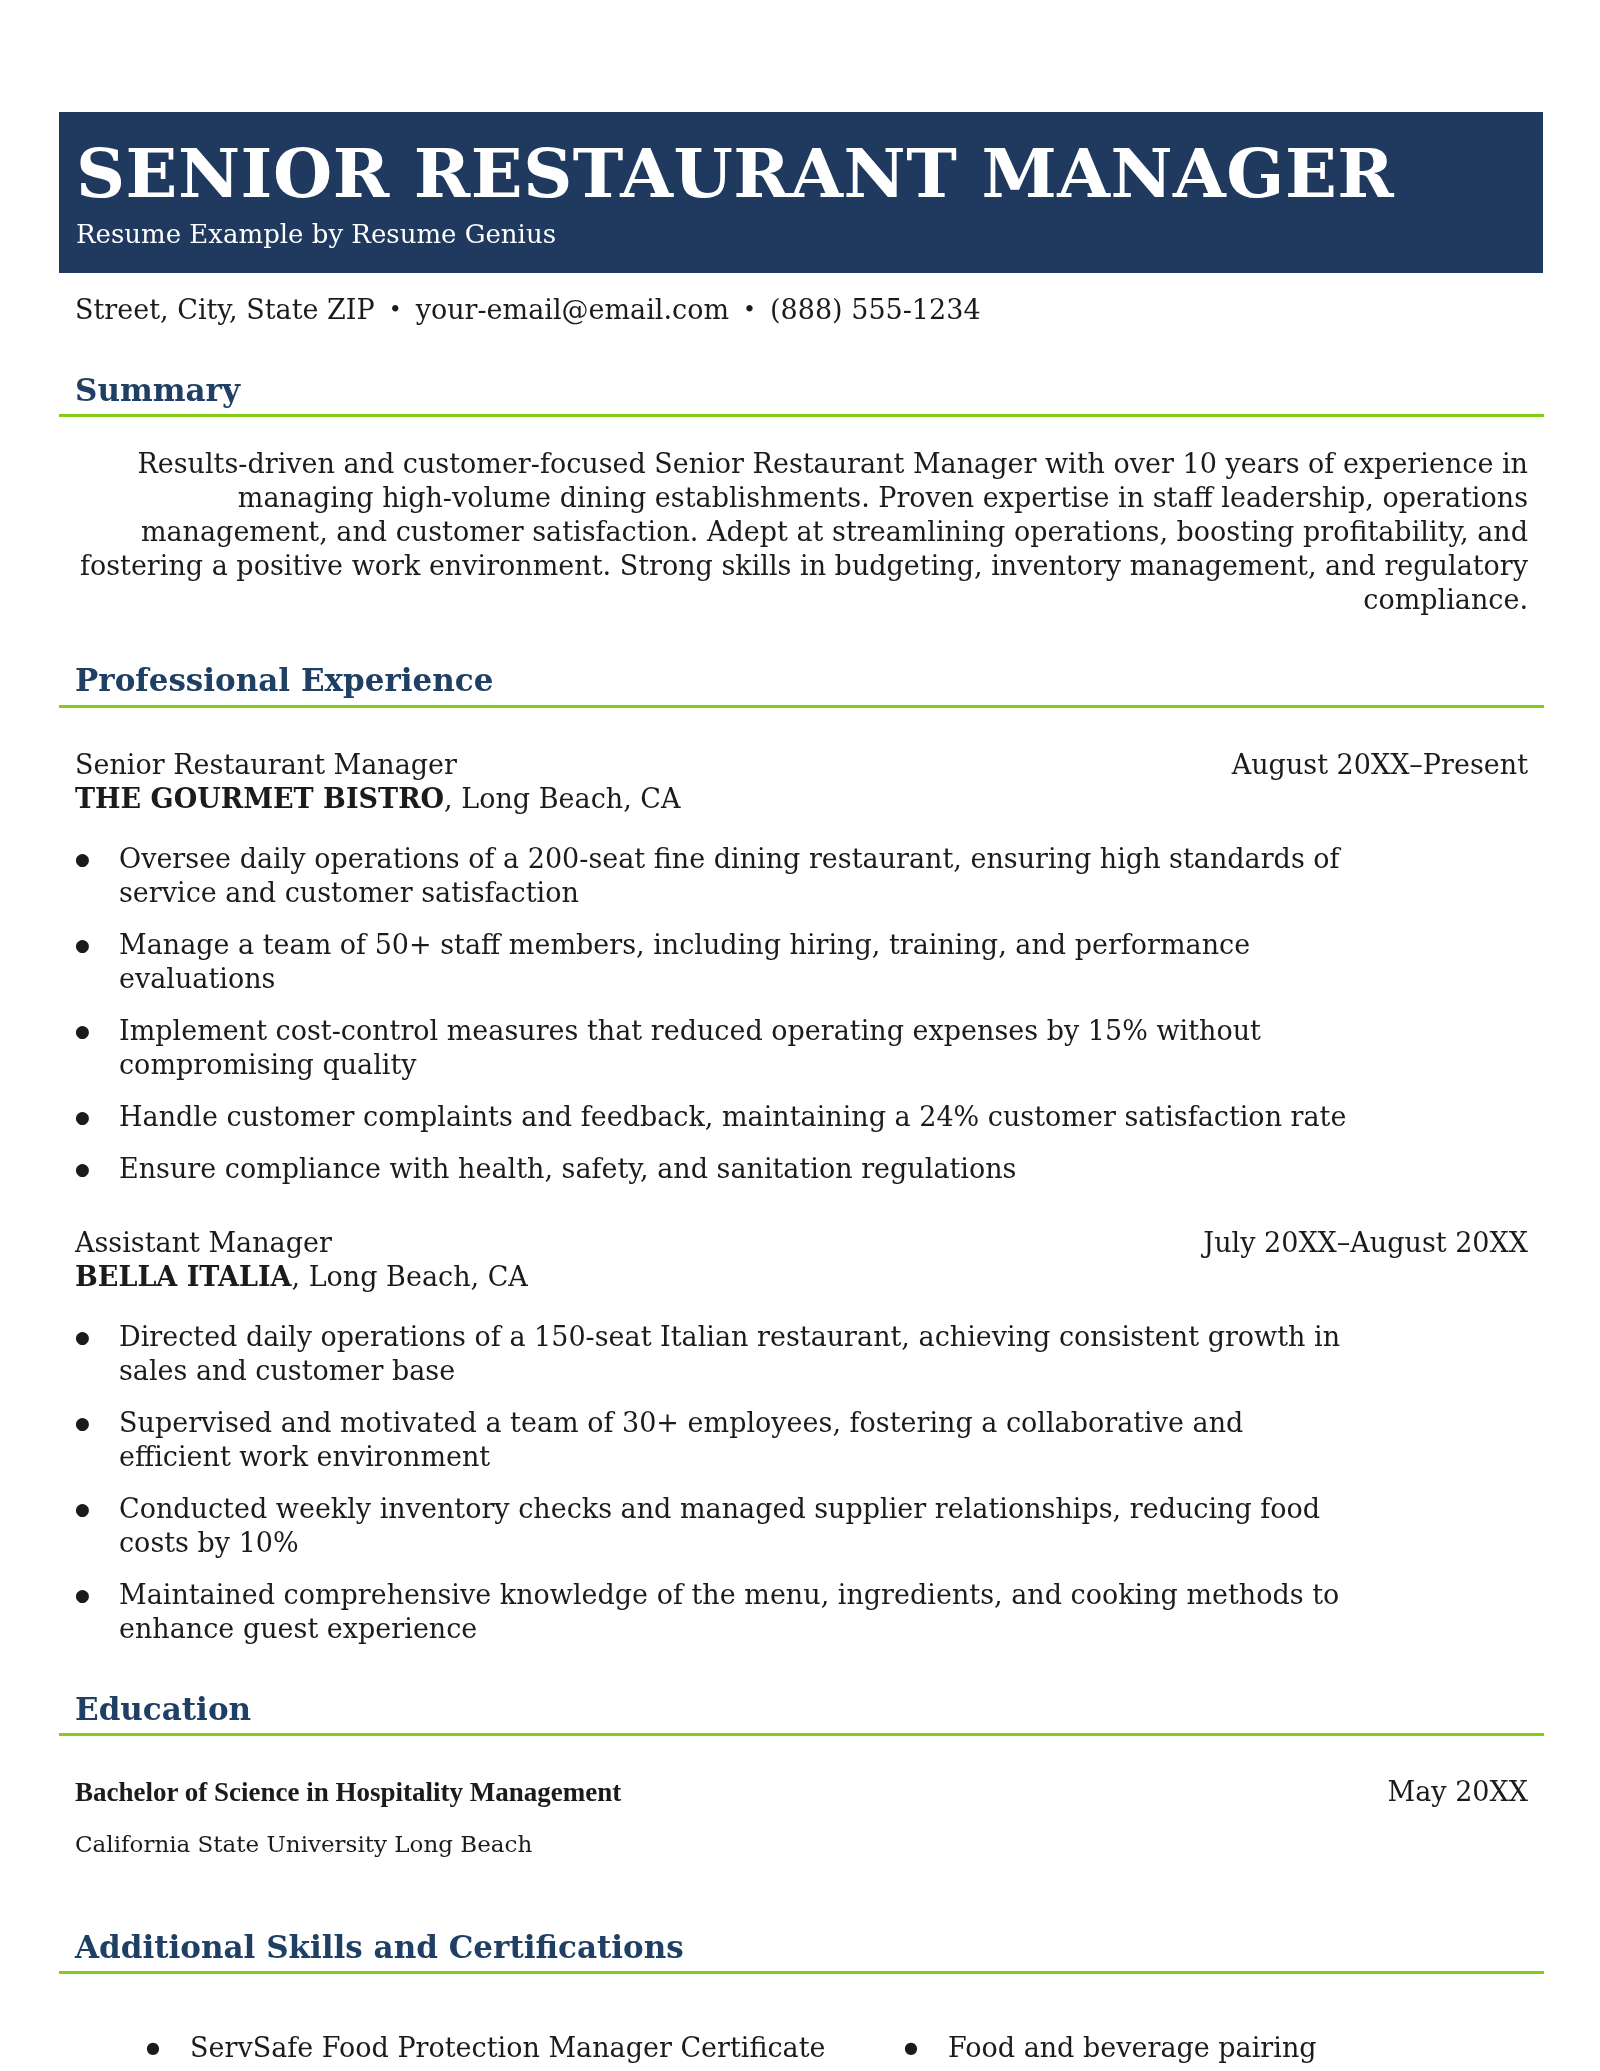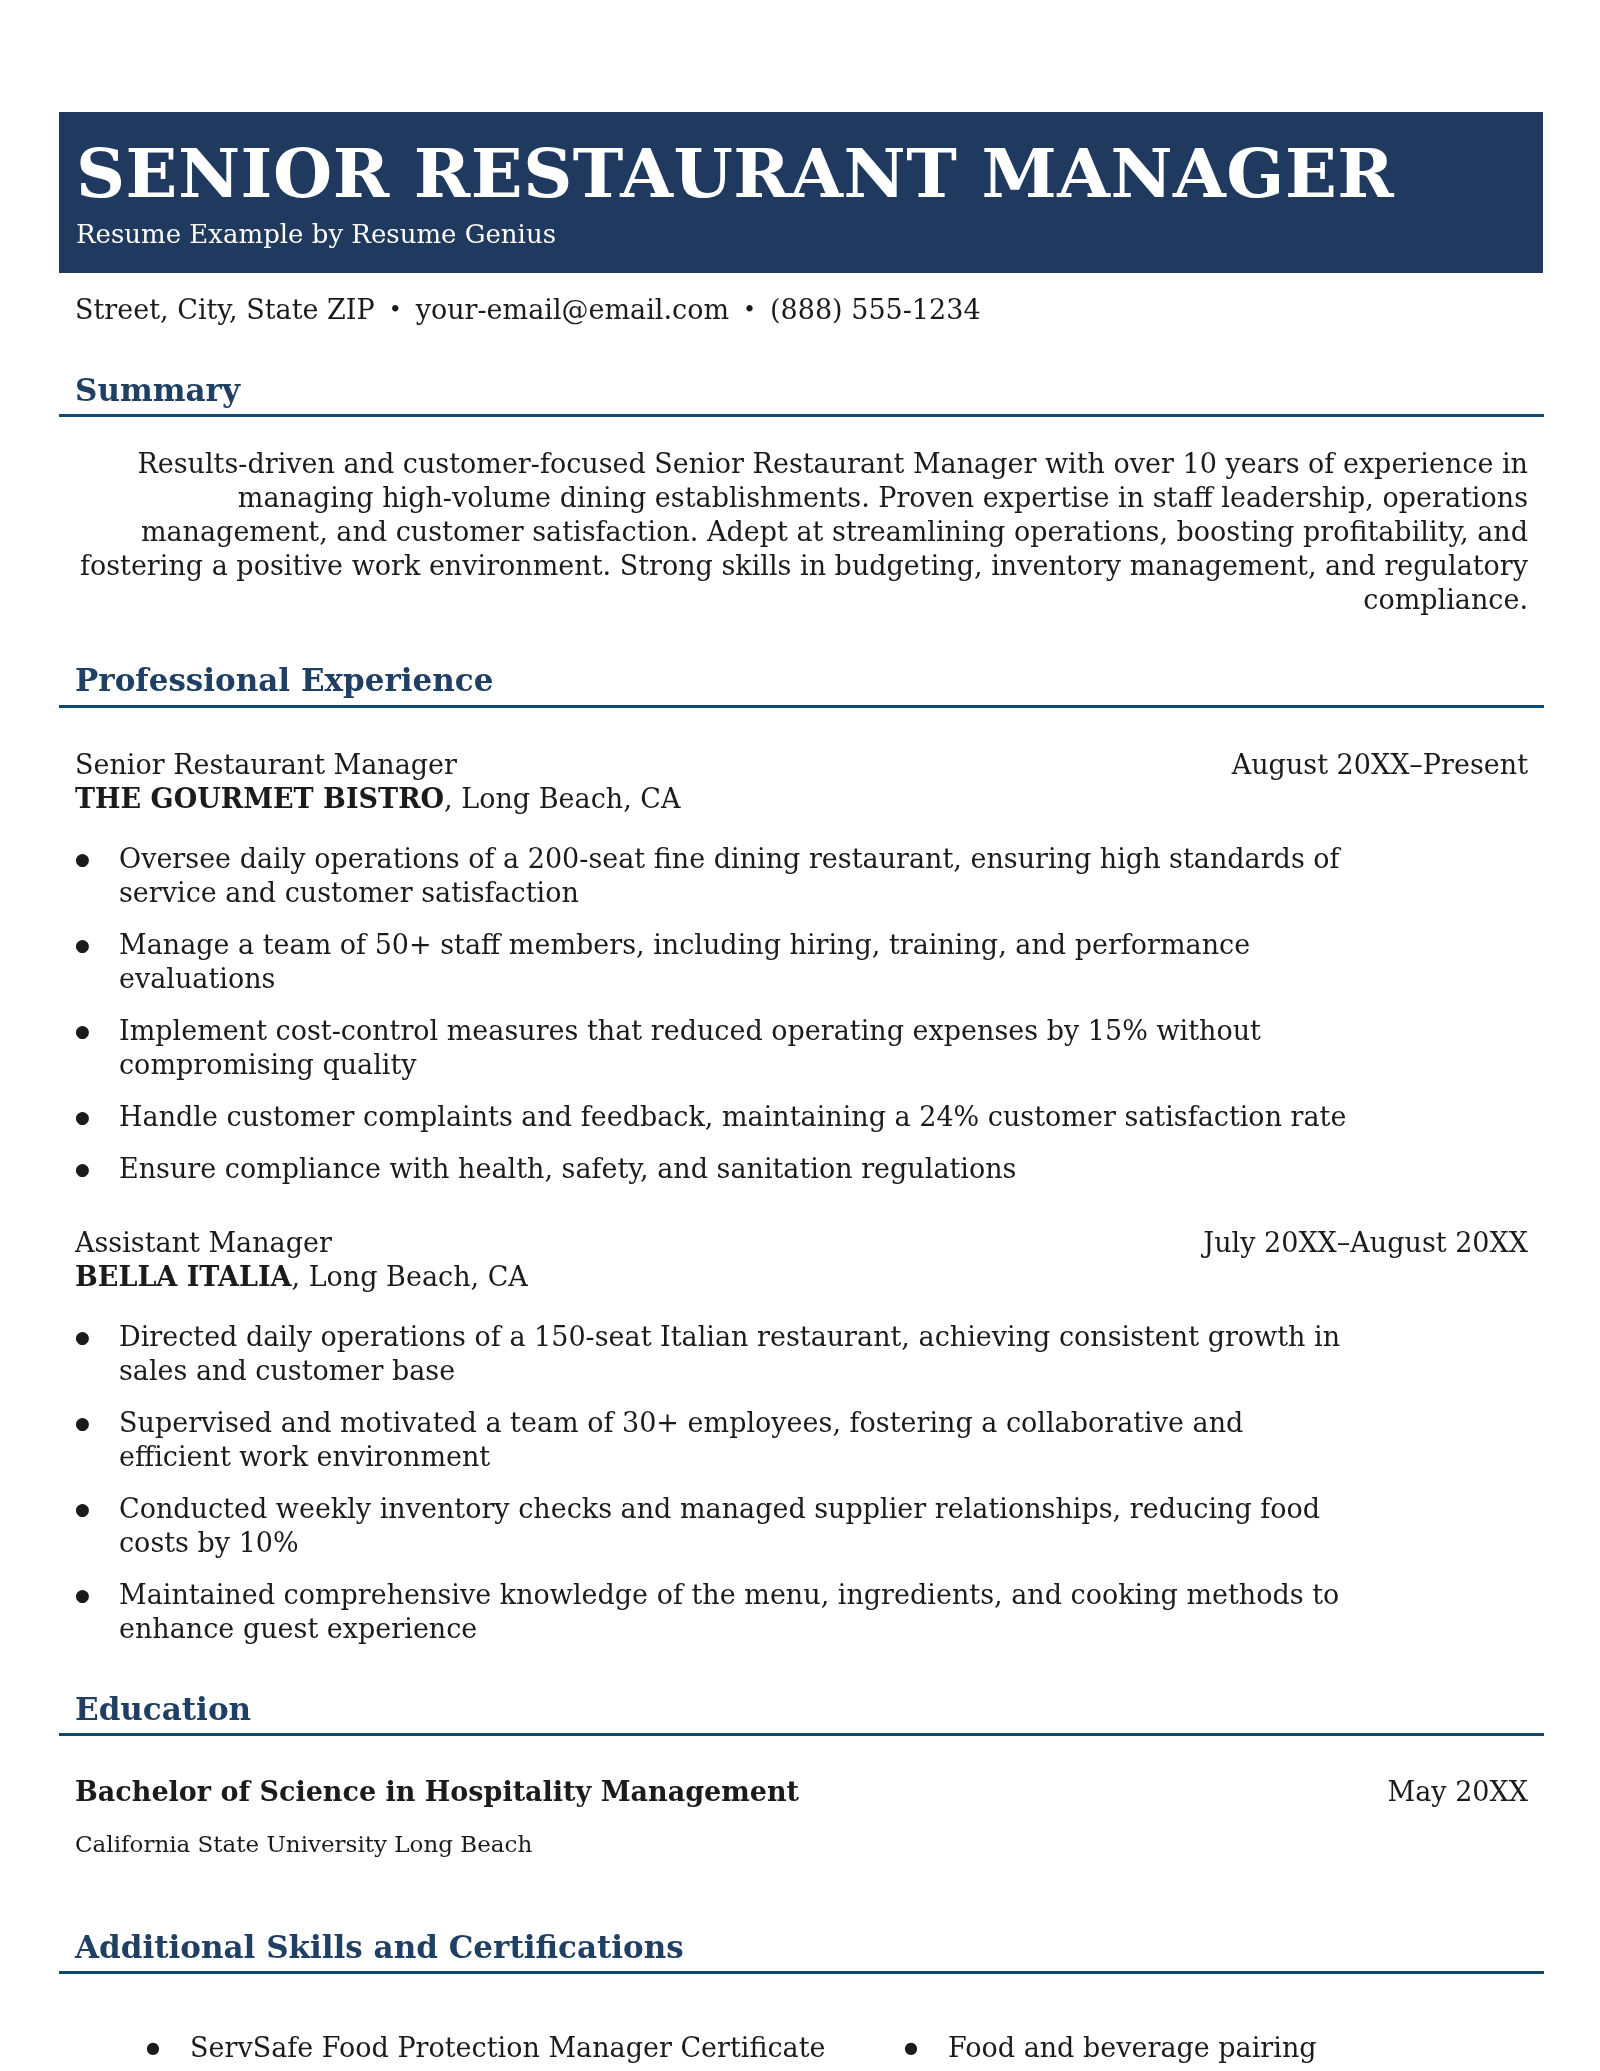--- a/index.html
+++ b/index.html
@@ -53,21 +53,21 @@
   .contact .sep {
     display: inline-block;
     margin: 0 14px;
     font-size: 22px;
     vertical-align: 2px;
   }
 
   
   .section-head {
     margin: 46px 56px 0 59px;
-    border-bottom: 3px solid #0c4a6e;
+    border-bottom: 3px solid #84cc16;
     padding: 0 0 7px 16px;
   }
   .section-head h2 {
     margin: 0;
     font-size: 31px;
     line-height: 1.1;
     font-weight: 700;
     color: #1f4064;
   }
 
@@ -117,21 +117,21 @@
   }
 
   
   .edu-row {
     display: flex;
     justify-content: space-between;
     margin: 38px 72px 0 75px;
     font-size: 27px;
     line-height: 36px;
   }
-  .edu-row .degree { font-weight: 700; }
+  .edu-row .degree { font-weight: 700; font-family: Liberation Serif, serif; }
   .edu-school {
     margin: 16px 72px 0 75px;
     font-size: 23px;
     line-height: 36px;
   }
 
   
   .skills-head { margin-top: 68px; }
   .skills-row {
     display: flex;

